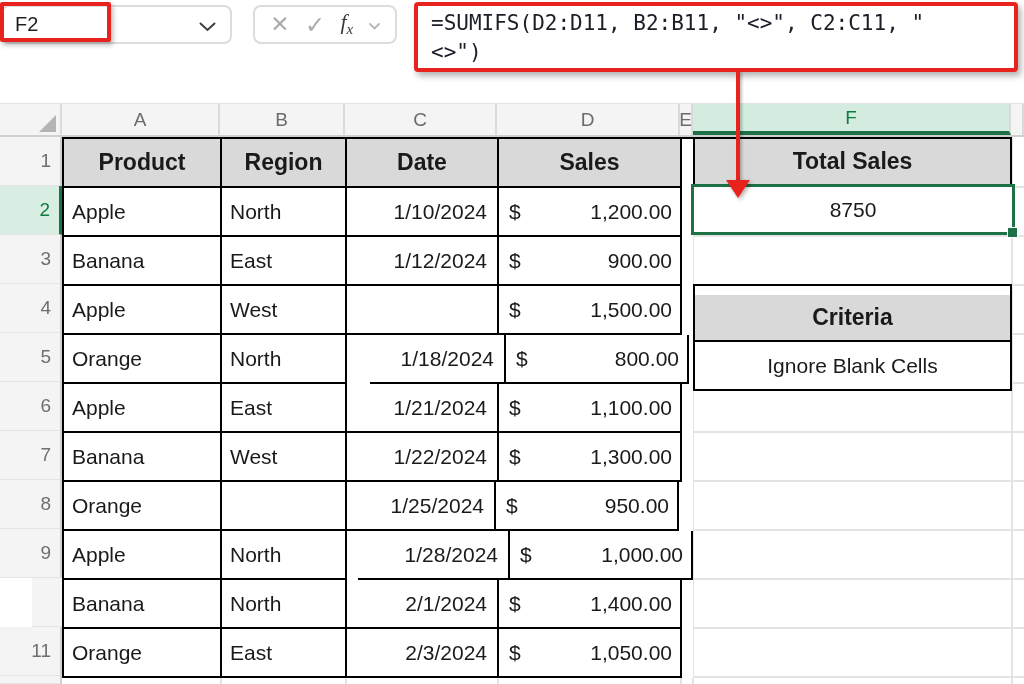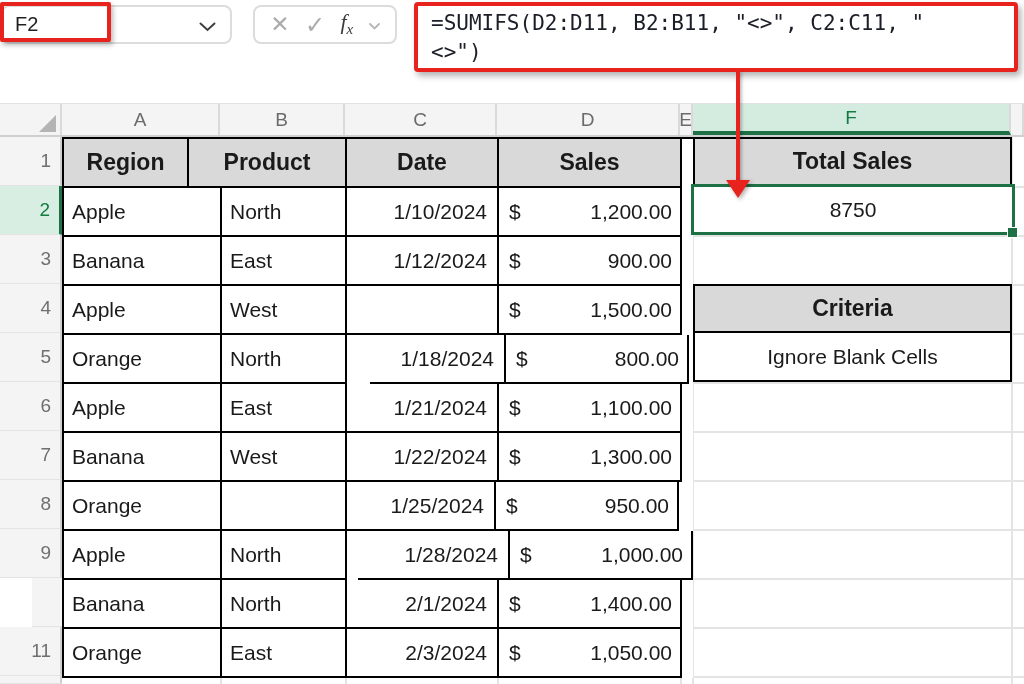--- a/index.html
+++ b/index.html
@@ -105,21 +105,21 @@
   .fill-handle{
     position:absolute;right:-6px;bottom:-6px;width:9px;height:9px;
     background:#1e7145;border:1px solid #fff;
   }
   .criteria-box{
     position:absolute;left:693px;top:284px;width:319px;box-sizing:border-box;
     border:2px solid #000;background:#fff;z-index:2;
   }
   .criteria-header{
     height:47px;box-sizing:border-box;border-bottom:2px solid #000;background:#d9d9d9;
-    display:flex;align-items:center;justify-content:center;font-weight:bold;font-size:23px;
+    display:flex;align-items:center;justify-content:center;font-weight:bold;font-size:23px;margin-top:9px;
   }
   .criteria-value{
     height:47px;display:flex;align-items:center;justify-content:center;font-size:21px;
   }
 </style>
 </head>
 <body>
 
 <div class="screen">
 
@@ -197,22 +197,22 @@
       <div class="rowhead" style="top: 431px;">7</div>
       <div class="rowhead" style="top: 480px;">8</div>
       <div class="rowhead" style="top: 529px;">9</div>
       <div class="rowhead" style="top: 578px; margin-left: 32px;">10</div>
       <div class="rowhead" style="top: 627px;">11</div>
       <div class="rowhead" style="top: 676px; height: 8px;"></div>
     </div>
 
   <div class="sheet-table" id="sheet-table">
       <div class="trow">
+        <div class="tcell hdr" style="width: 158px;">Product</div>
         <div class="tcell hdr" style="width: 125px;">Region</div>
-        <div class="tcell hdr" style="width: 158px;">Product</div>
         <div class="tcell hdr" style="width: 152px;">Date</div>
         <div class="tcell hdr" style="width: 183px;">Sales</div>
       </div>
       <div class="trow">
         <div class="tcell left" style="width: 158px;">Apple</div>
         <div class="tcell left" style="width: 125px;">North</div>
         <div class="tcell right" style="width: 152px;">1/10/2024</div>
         <div class="tcell money" style="width: 183px;">
           <span>$</span>
           <span>1,200.00</span>

